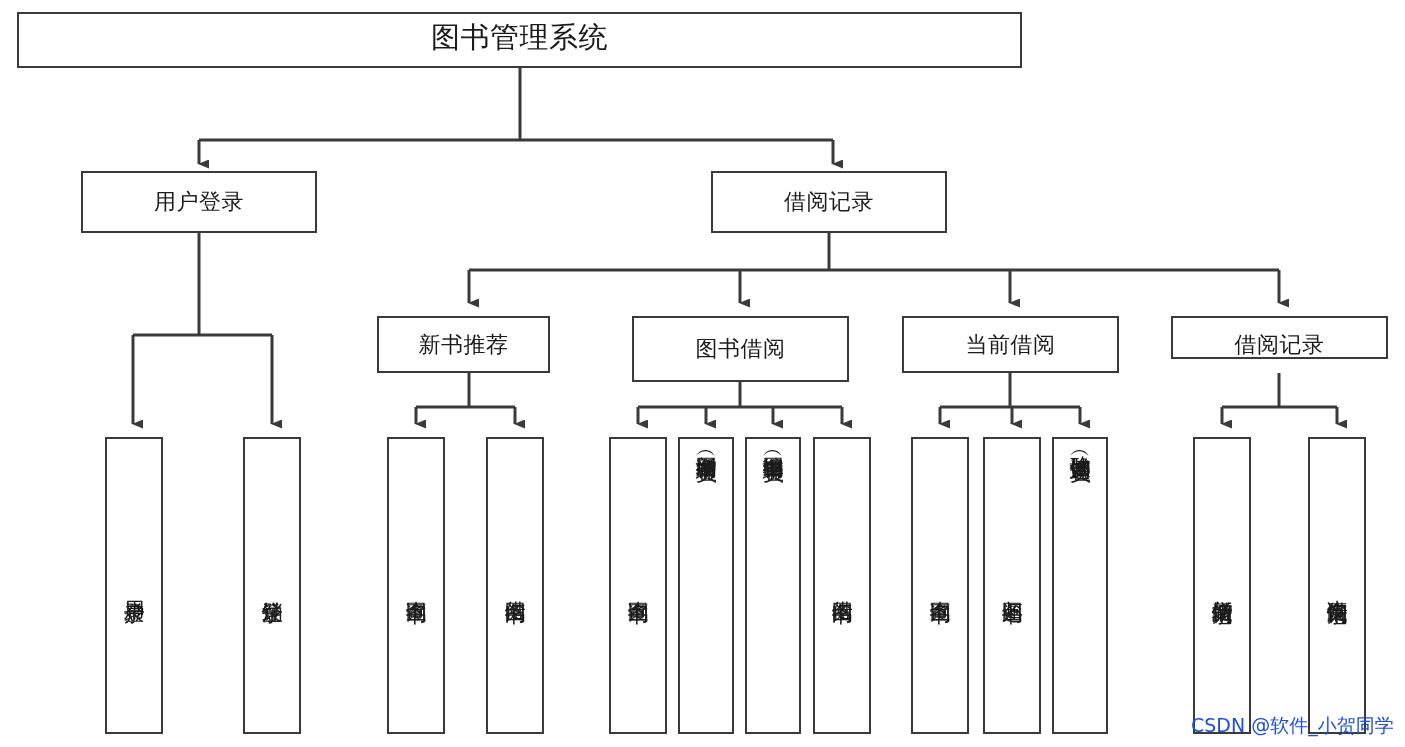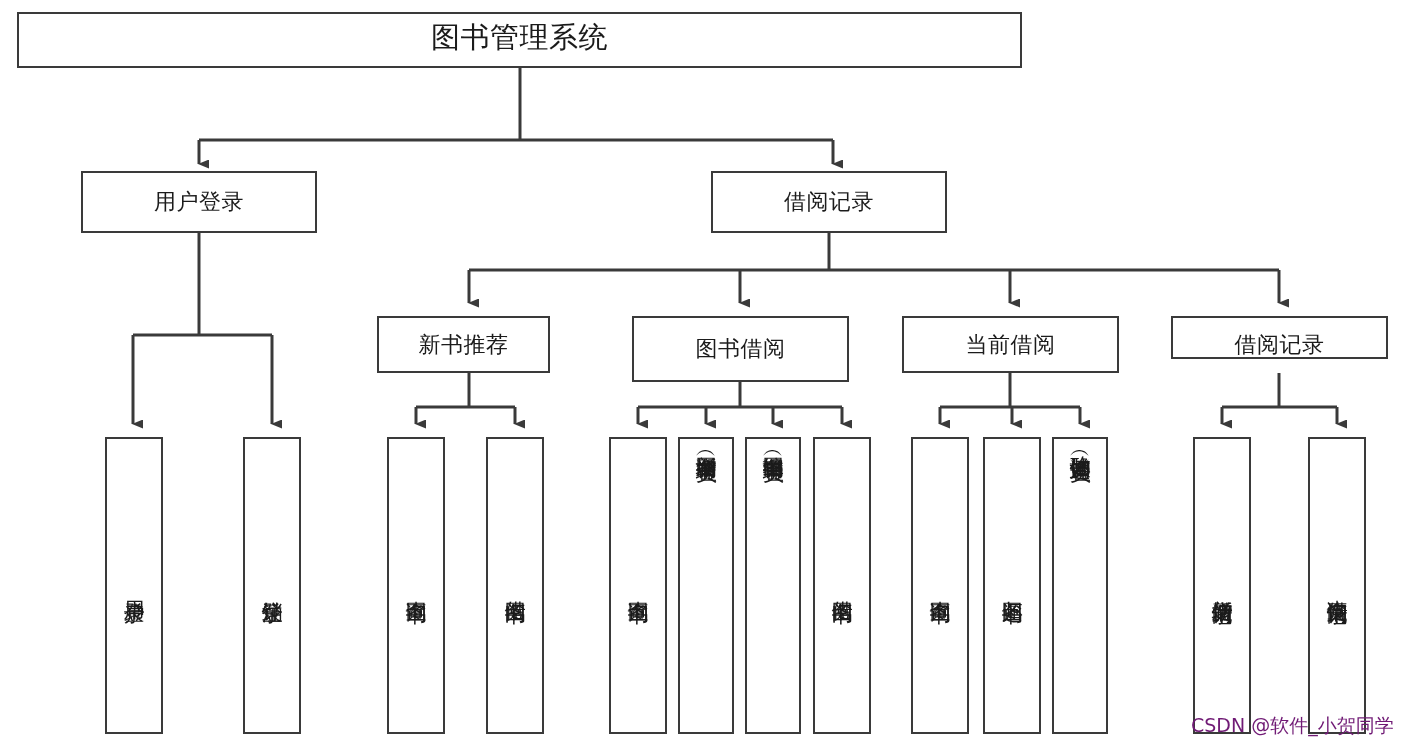--- a/index.html
+++ b/index.html
@@ -59,21 +59,21 @@
   .node.vertical {
     align-items: flex-start;
     padding-top: 0px;
   }
   .node.vertical.center-v { align-items: center; }
   .watermark {
     position: absolute;
     left: 1191px;
     top: 713px;
     font-size: 19px;
-    color: #701a75;
+    color: #1d4ed8;
     white-space: nowrap;
     font-family: "DejaVu Sans", "Liberation Sans", sans-serif;
   }
 </style>
 </head>
 <body>
 
 <div id="diagram-root">
 
   <svg class="connectors" viewBox="0 0 1405 747" xmlns="http://www.w3.org/2000/svg">

